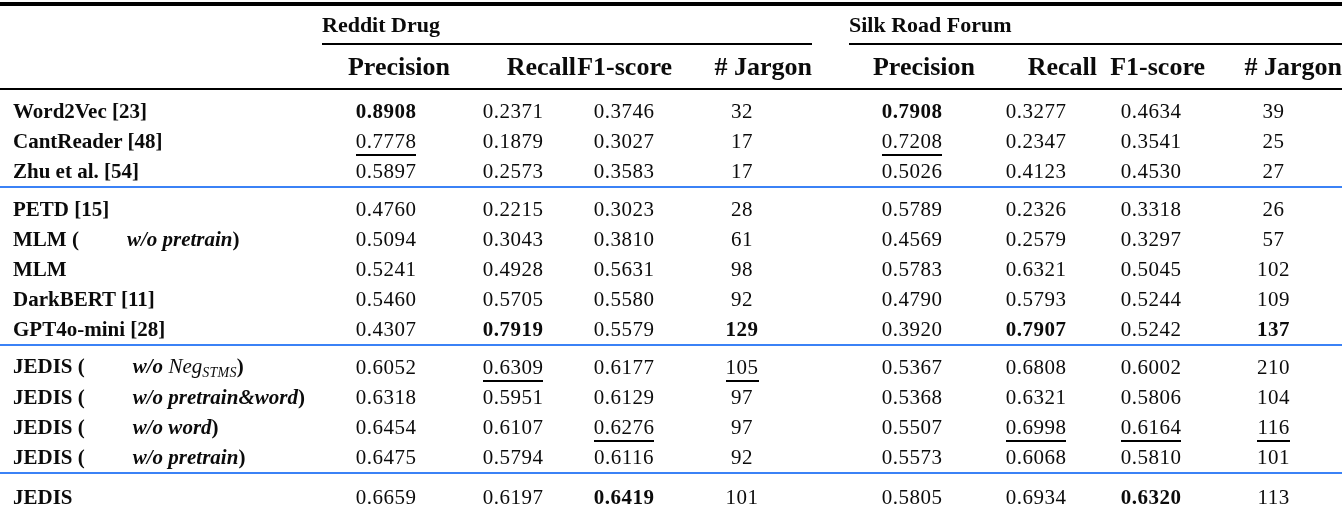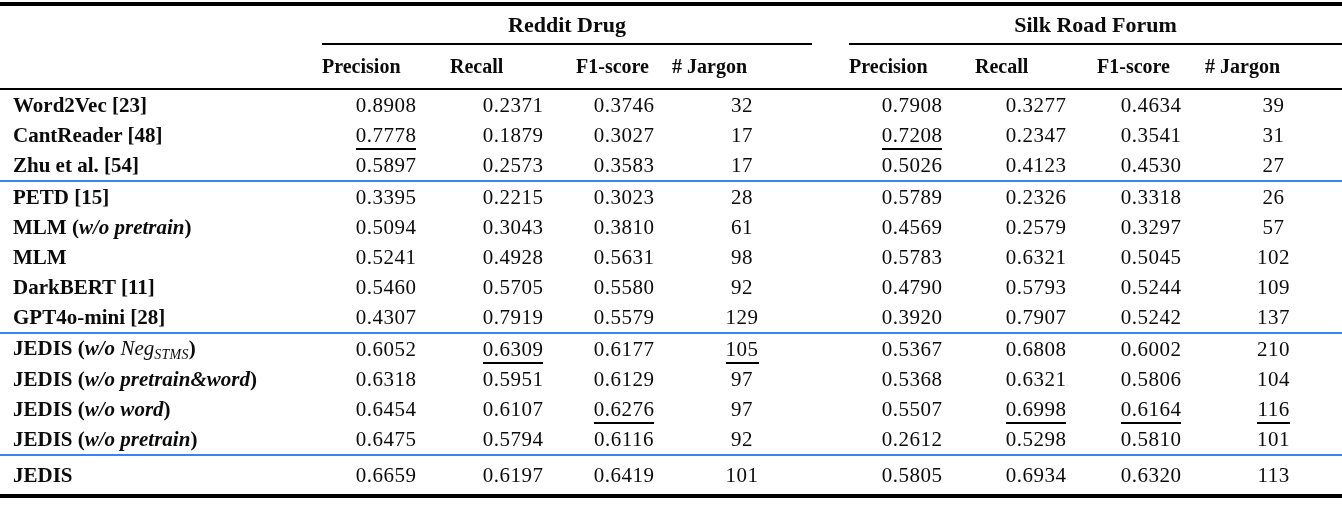--- a/index.html
+++ b/index.html
@@ -18,46 +18,46 @@
   col.c-rf { width:96px; }
   col.c-rj { width:140px; }
   col.c-gap { width:37px; }
   col.c-sp { width:126px; }
   col.c-sr { width:122px; }
   col.c-sf { width:108px; }
   col.c-sj { width:137px; }
 
   th, td { padding:0; font-size:21px; vertical-align:middle; }
 
-  tr.grouphead th { height:37px; font-weight:bold; font-size:22px; text-align:center; }
+  tr.grouphead th { height:37px; font-weight:bold; font-size:22px; text-align:left; }
   tr.grouphead th.cmid { border-bottom:2px solid #000; }
 
   tr.subhead th {
-    height:43px; font-weight:bold; font-size:20px; text-align:left;
+    height:43px; font-weight:bold; font-size:26px; text-align:right;
     border-bottom:2px solid #000;
   }
 
   tbody.grp { border-top:2px solid #3b82f6; }
   tbody.grp-0 { border-top:none; }
   tbody td { height:30px; text-align:center; letter-spacing:0.5px; }
-  tbody tr.first td { }
+  tbody tr.first td { padding-top:6px; }
   tbody.grp-3 td { height:34px; padding-top:2px; padding-bottom:2px; }
 
   td.lbl {
     text-align:left; padding-left:13px; font-weight:bold; letter-spacing:0;
     white-space:nowrap;
   }
   .b  { font-weight:bold; }
-  .bi { font-weight:bold; font-style:italic; }
+  .bi { font-weight:bold; font-style:italic;margin-left:48px; }
   .i  { font-style:italic; font-weight:normal; }
   .isub {
     font-style:italic; font-weight:normal; font-size:14px;
     vertical-align:-4px; letter-spacing:0.3px;
   }
-  span.bold { font-weight:normal; }
+  span.bold { font-weight:bold; }
   span.u { border-bottom:2px solid #000; padding-bottom:1px; }
 </style>
 </head>
 <body>
 
 <div class="page">
   <table class="results">
     <colgroup>
       <col class="c-label">
         <col class="c-rp">
@@ -106,39 +106,39 @@
         <tr>
           <td class="lbl"><span class="b">CantReader [48]</span></td>
           <td><span class="u">0.7778</span></td>
           <td><span>0.1879</span></td>
           <td><span>0.3027</span></td>
           <td><span>17</span></td>
           <td></td>
           <td><span class="u">0.7208</span></td>
           <td><span>0.2347</span></td>
           <td><span>0.3541</span></td>
-          <td><span>31</span></td>
+          <td><span>25</span></td>
         </tr>
         <tr>
           <td class="lbl"><span class="b">Zhu et al. [54]</span></td>
           <td><span>0.5897</span></td>
           <td><span>0.2573</span></td>
           <td><span>0.3583</span></td>
           <td><span>17</span></td>
           <td></td>
           <td><span>0.5026</span></td>
           <td><span>0.4123</span></td>
           <td><span>0.4530</span></td>
           <td><span>27</span></td>
         </tr>
       </tbody>
     <tbody class="grp grp-1">
         <tr class="first">
           <td class="lbl"><span class="b">PETD [15]</span></td>
-          <td><span>0.3395</span></td>
+          <td><span>0.4760</span></td>
           <td><span>0.2215</span></td>
           <td><span>0.3023</span></td>
           <td><span>28</span></td>
           <td></td>
           <td><span>0.5789</span></td>
           <td><span>0.2326</span></td>
           <td><span>0.3318</span></td>
           <td><span>26</span></td>
         </tr>
         <tr>
@@ -227,22 +227,22 @@
           <td><span class="u">0.6164</span></td>
           <td><span class="u">116</span></td>
         </tr>
         <tr>
           <td class="lbl"><span class="b">JEDIS (</span><span class="bi">w/o pretrain</span><span class="b">)</span></td>
           <td><span>0.6475</span></td>
           <td><span>0.5794</span></td>
           <td><span>0.6116</span></td>
           <td><span>92</span></td>
           <td></td>
-          <td><span>0.2612</span></td>
-          <td><span>0.5298</span></td>
+          <td><span>0.5573</span></td>
+          <td><span>0.6068</span></td>
           <td><span>0.5810</span></td>
           <td><span>101</span></td>
         </tr>
       </tbody>
     <tbody class="grp grp-3">
         <tr class="first">
           <td class="lbl"><span class="b">JEDIS</span></td>
           <td><span>0.6659</span></td>
           <td><span>0.6197</span></td>
           <td><span class="bold">0.6419</span></td>

